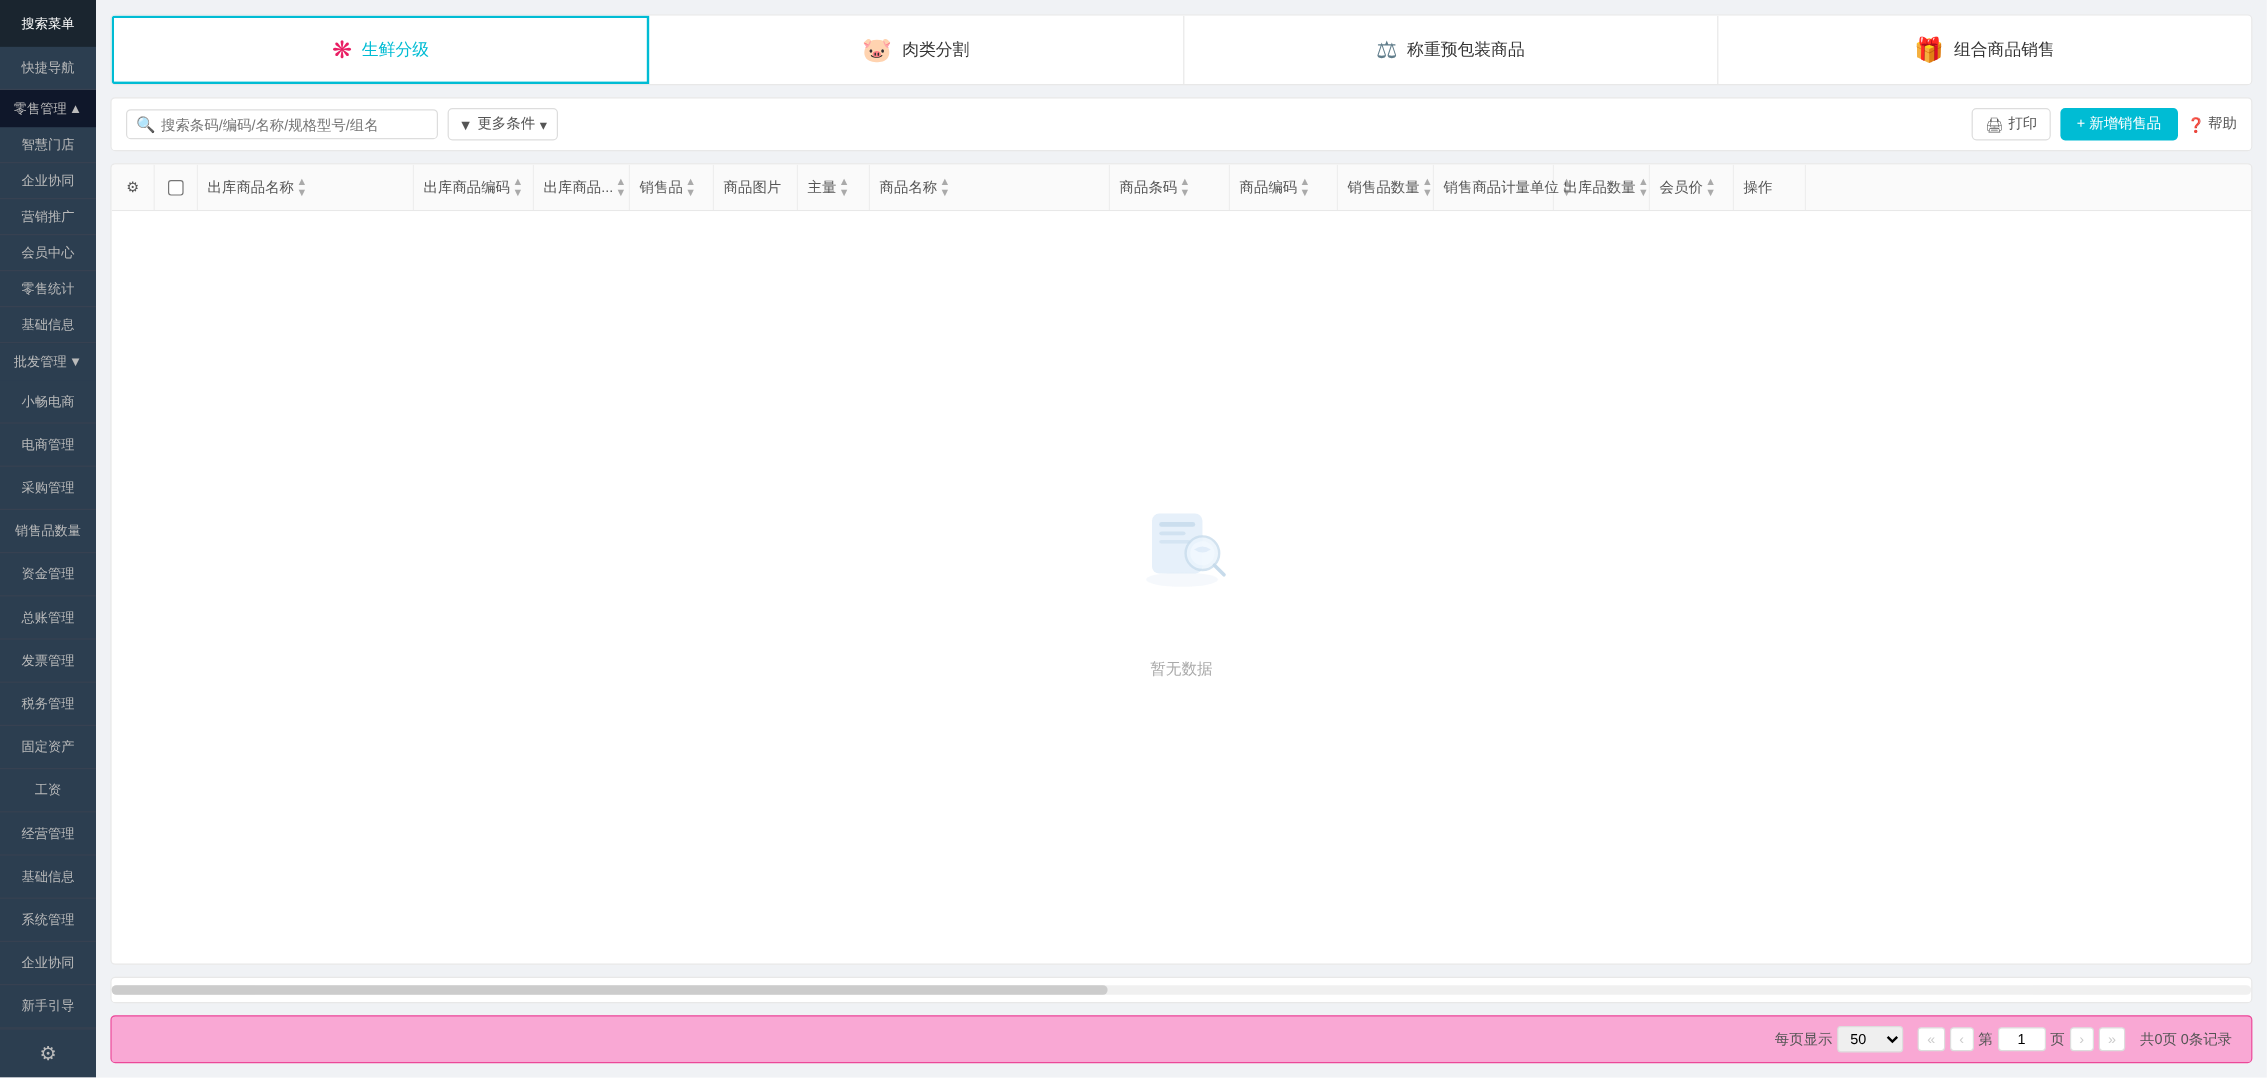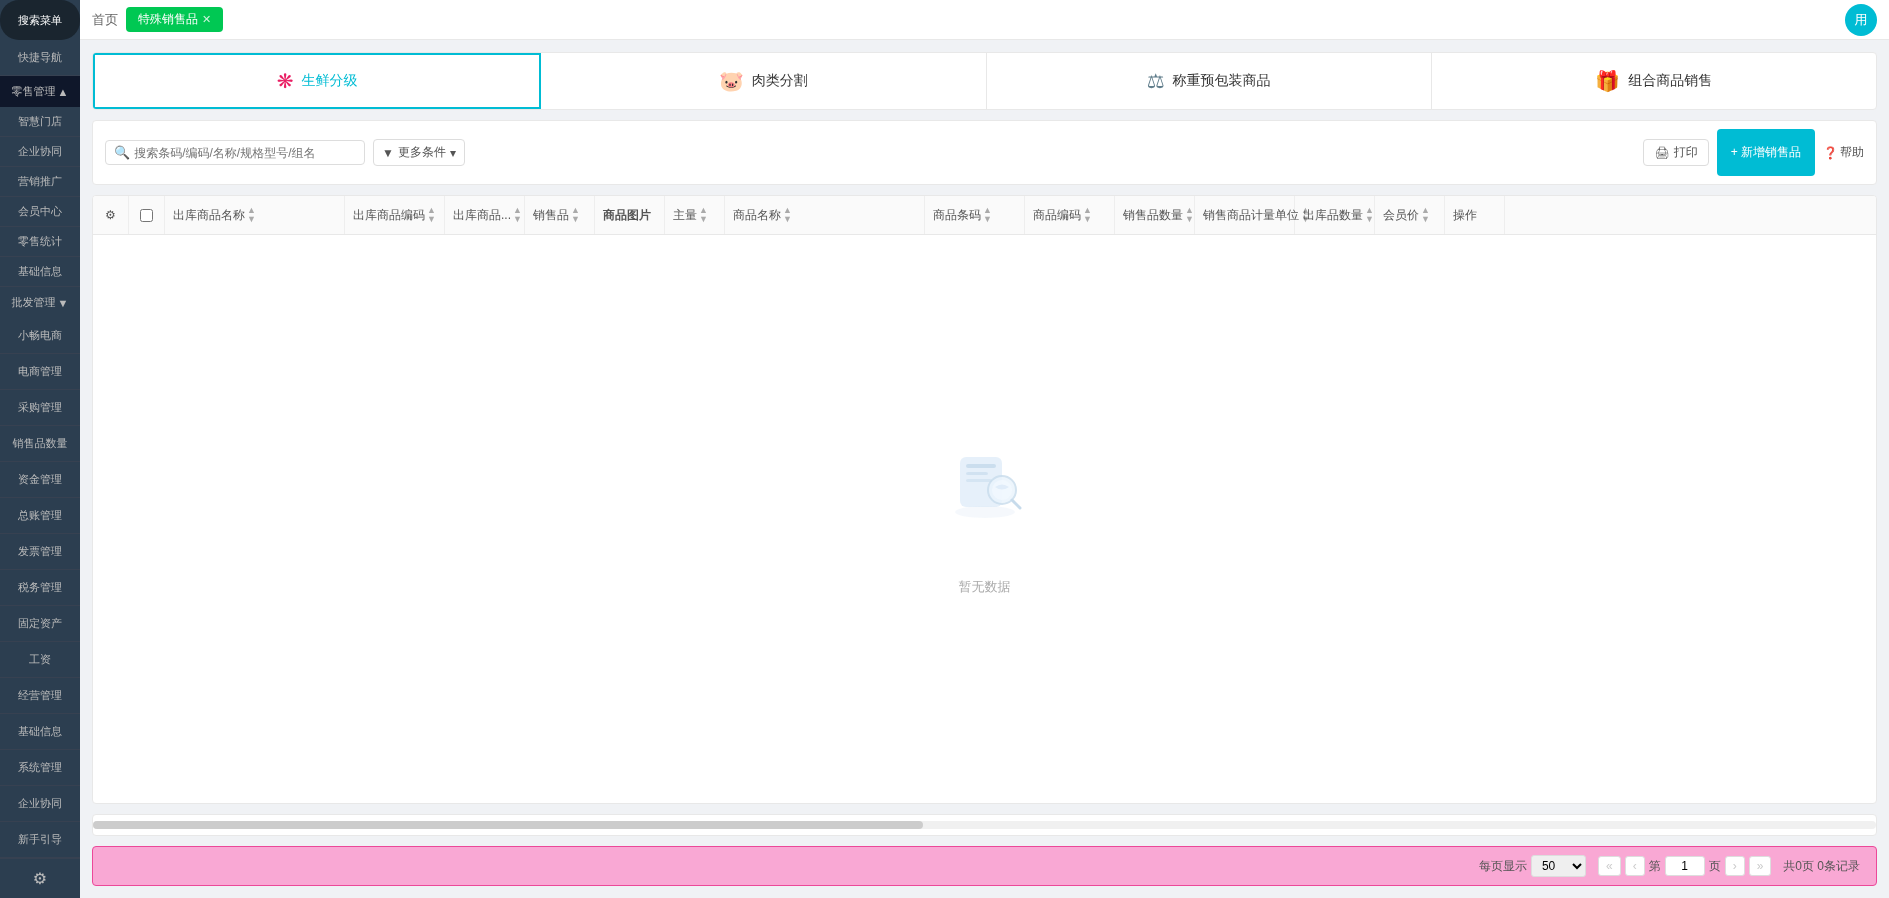--- a/index.html
+++ b/index.html
@@ -18,21 +18,20 @@
     .sidebar-logo {
       background: #1a252f;
       padding: 8px 4px;
       text-align: center;
       color: #fff;
       font-size: 11px;
       height: 40px;
       display: flex;
       align-items: center;
       justify-content: center;
-      border-radius: 19px;
     }
     .sidebar-item {
       padding: 10px 4px;
       text-align: center;
       cursor: pointer;
       font-size: 11px;
       color: #bbb;
       border-bottom: 1px solid #374151;
       display: flex;
       flex-direction: column;
@@ -188,21 +187,21 @@
       color: #555;
       font-size: 12px;
       padding: 4px 10px;
       border: 1px solid #ddd;
       border-radius: 4px;
     }
     .add-btn {
       background: #00bcd4;
       color: #fff;
       border: none;
-      padding: 15px 14px;
+      padding: 5px 14px;
       border-radius: 4px;
       font-size: 12px;
       cursor: pointer;
       display: flex;
       align-items: flex-start;
       gap: 4px;
     }
     .help-btn {
       color: #555;
       font-size: 12px;
@@ -239,21 +238,21 @@
       white-space: nowrap;
       flex-shrink: 0;
     }
     .th .sort-arrows { color: #aaa; font-size: 9px; display: flex; flex-direction: column; line-height: 1; }
     .th-setting { width: 36px; justify-content: center; }
     .th-check { width: 36px; justify-content: center; }
     .th-name { width: 180px; }
     .th-code { width: 100px; }
     .th-spec { width: 80px; }
     .th-sale { width: 70px; }
-    .th-img { width: 70px; font-weight: bold; }
+    .th-img { width: 70px; }
     .th-main { width: 60px; }
     .th-goodsname { width: 200px; }
     .th-barcode { width: 100px; }
     .th-goodscode { width: 90px; }
     .th-saleqty { width: 80px; }
     .th-saleunit { width: 100px; }
     .th-outqty { width: 80px; }
     .th-price { width: 70px; }
     .th-op { width: 60px; }
 
@@ -420,30 +419,20 @@
     <span>新手引导</span>
   </div>
 
   <div class="sidebar-bottom">
     <div class="sidebar-gear">⚙</div>
   </div>
 </div>
 
 <div class="main">
 
-  <div class="topbar">
-    <span class="breadcrumb-home">首页</span>
-    <div class="active-tab-badge">
-      <span>特殊销售品</span>
-      <span class="close-x">✕</span>
-    </div>
-    <div style="margin-left:auto; display:flex; align-items:center; gap:8px;">
-      <div style="width:32px; height:32px; border-radius:50%; background:#00bcd4; display:flex; align-items:center; justify-content:center; color:#fff; font-size:13px;">用</div>
-    </div>
-  </div>
 
   <div class="content">
 
     <div class="category-tabs">
 
       <div class="cat-tab active">
         <span style="color:#e91e63; font-size:20px;">❋</span>
         <span>生鲜分级</span>
       </div>
 

